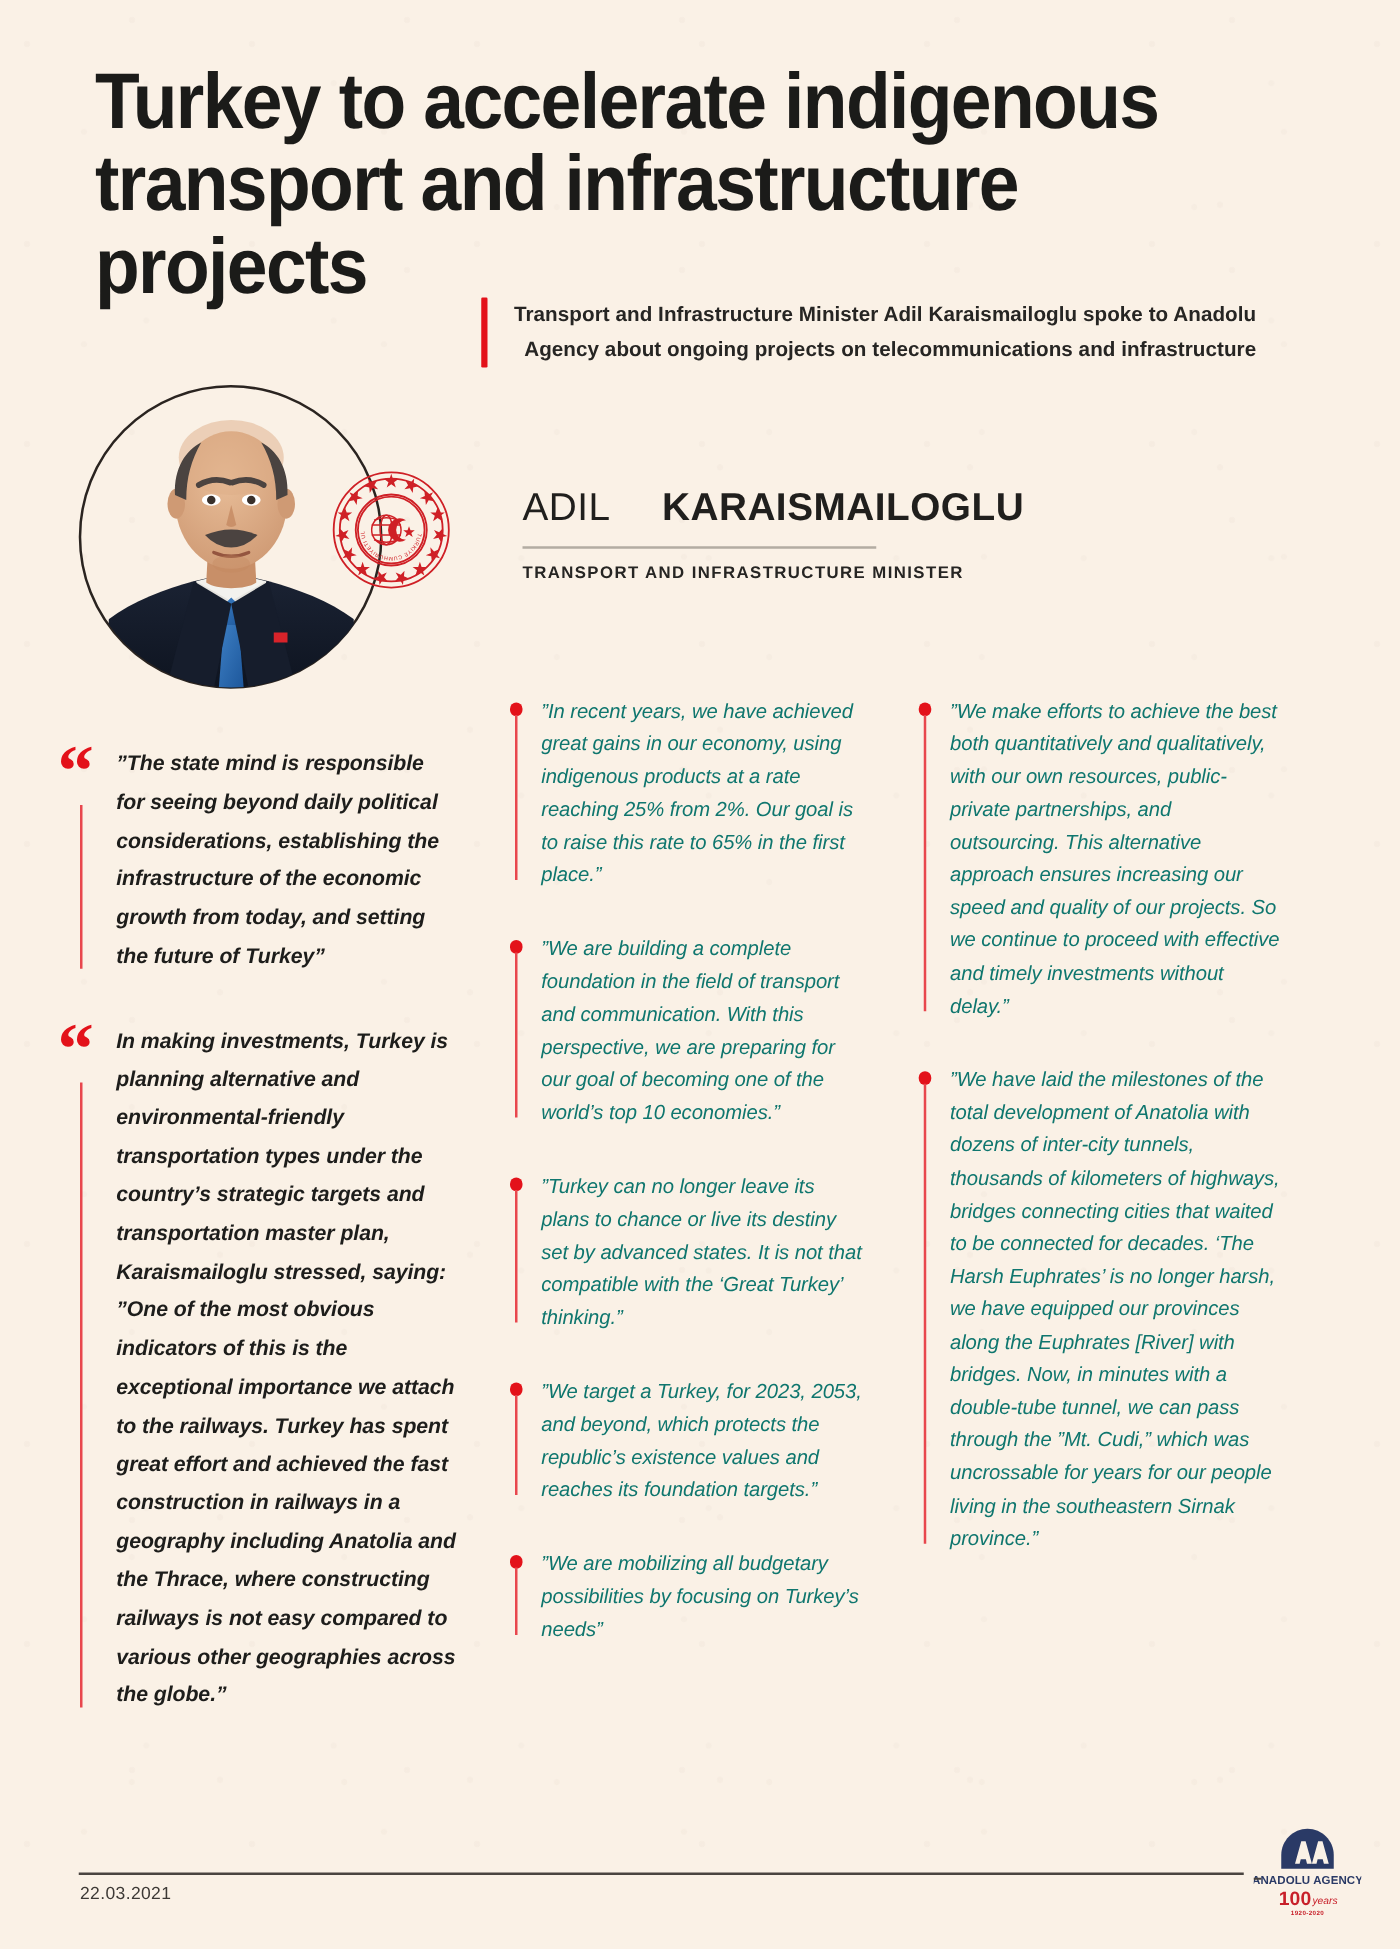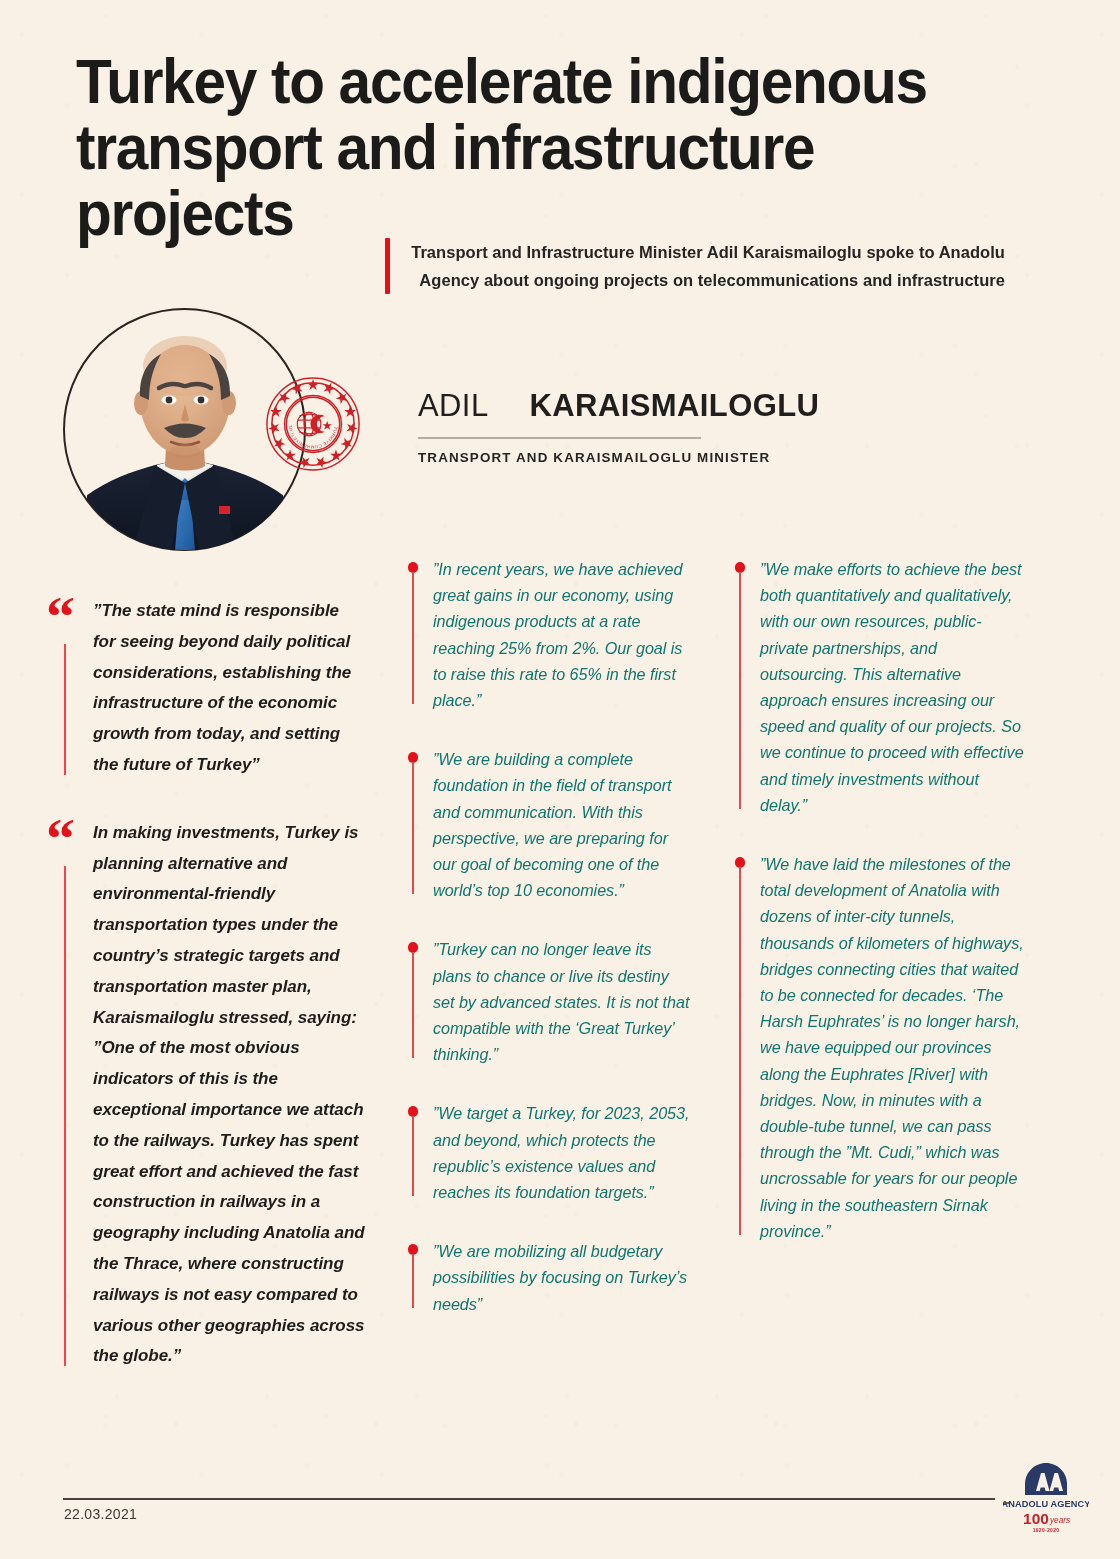--- a/index.html
+++ b/index.html
@@ -263,21 +263,21 @@
       <path d="M62 42 a9.5,9.5 0 1,0 0,16 a7.6,7.6 0 1,1 0,-16 Z" fill="#cf2026"></path>
       <polygon points="64.5,47 65.7,50.3 69.2,50.3 66.4,52.4 67.5,55.7 64.5,53.7 61.5,55.7 62.6,52.4 59.8,50.3 63.3,50.3" fill="#cf2026"></polygon>
     </svg>
   </div>
 
   <div class="byline">
     <div class="byline-name">
       <span class="first">ADIL</span><span>&nbsp;</span><span class="last">KARAISMAILOGLU</span>
     </div>
     <div class="byline-rule"></div>
-    <div class="byline-role">TRANSPORT AND KARAISMAILOGLU MINISTER</div>
+    <div class="byline-role">TRANSPORT AND INFRASTRUCTURE MINISTER</div>
   </div>
 
   <div class="col-left">
     <div class="quote">
       <span class="quote-mark">“</span>
       <span class="quote-line"></span>
       <p class="quote-text">”The state mind is responsible for seeing beyond daily political considerations, establishing the infrastructure of the economic growth from today, and setting the future of Turkey”</p>
     </div>
     <div class="quote">
       <span class="quote-mark">“</span>

